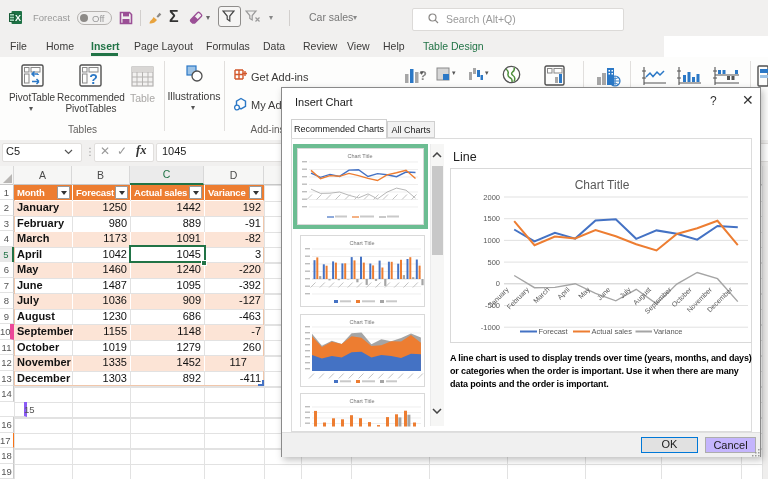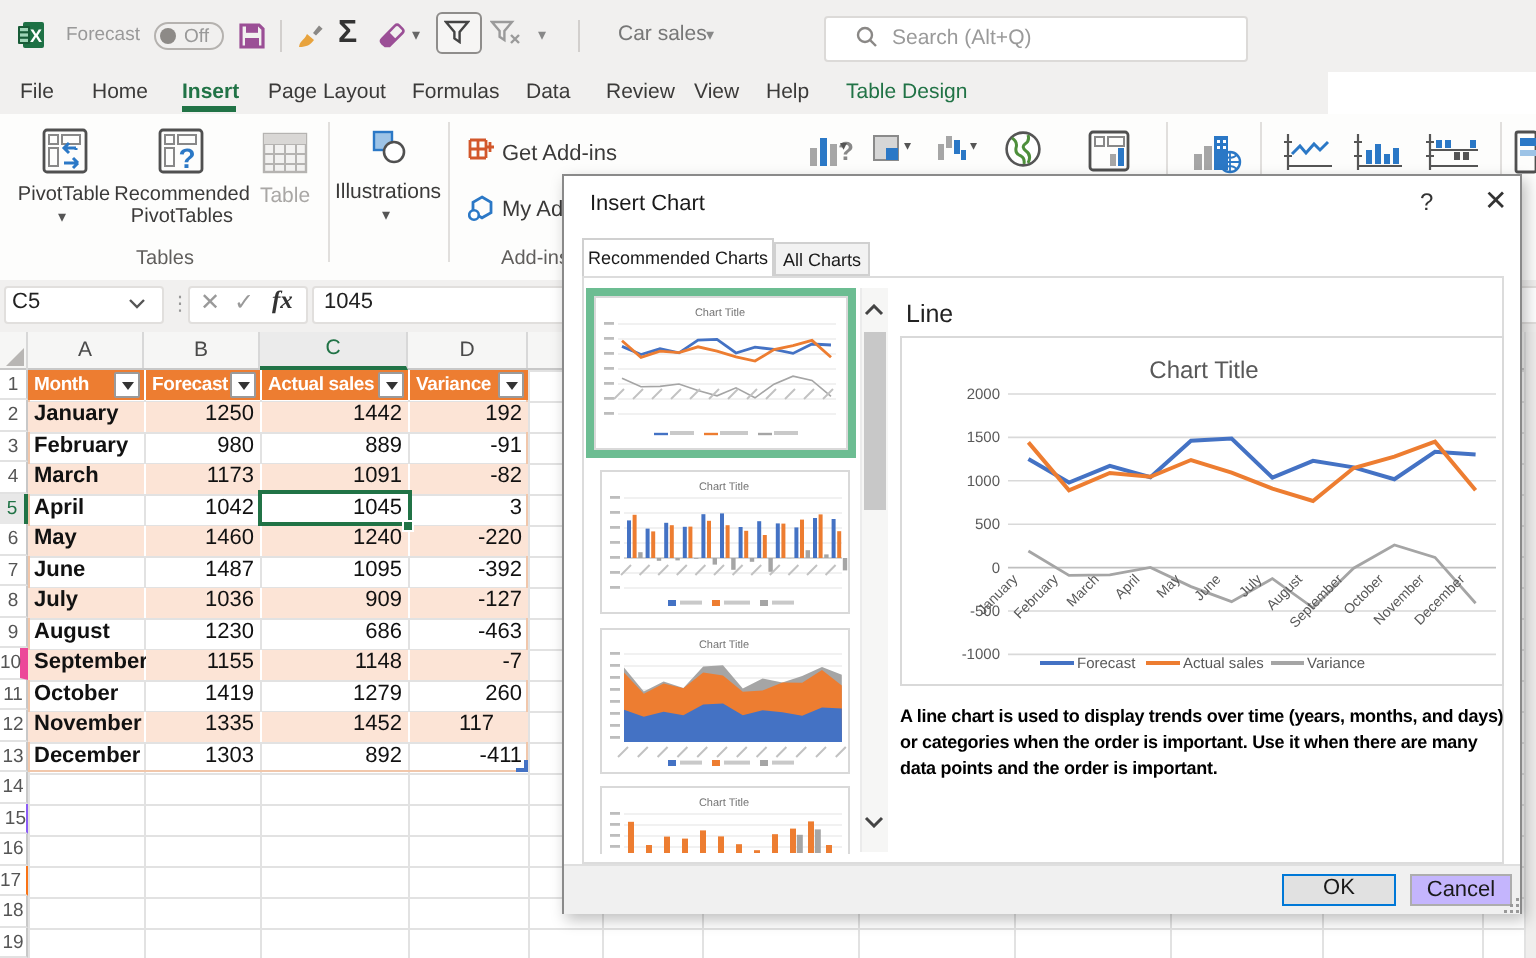--- a/index.html
+++ b/index.html
@@ -247,21 +247,21 @@
 <div class="abs" style="left:0;top:80.5px;width:14px;height:15.5px;background:#E8E8E8;border-right:2px solid #217346;box-sizing:border-box;font-size:9.5px;color:#217346;text-align:center;line-height:15.5px;">5</div>
 <div class="abs" style="left:0;top:96.0px;width:14px;height:15.5px;border-right:1px solid #C8C8C8;border-bottom:1px solid #E2E2E2;box-sizing:border-box;font-size:9.5px;color:#555;text-align:center;line-height:15px;">6</div>
 <div class="abs" style="left:0;top:111.5px;width:14px;height:15.5px;border-right:1px solid #C8C8C8;border-bottom:1px solid #E2E2E2;box-sizing:border-box;font-size:9.5px;color:#555;text-align:center;line-height:15px;">7</div>
 <div class="abs" style="left:0;top:127.0px;width:14px;height:15.5px;border-right:1px solid #C8C8C8;border-bottom:1px solid #E2E2E2;box-sizing:border-box;font-size:9.5px;color:#555;text-align:center;line-height:15px;">8</div>
 <div class="abs" style="left:0;top:142.5px;width:14px;height:15.5px;border-right:1px solid #C8C8C8;border-bottom:1px solid #E2E2E2;box-sizing:border-box;font-size:9.5px;color:#555;text-align:center;line-height:15px;">9</div>
 <div class="abs" style="left:0;top:158.0px;width:14px;height:15.5px;border-right:4px solid #ec4899;border-bottom:1px solid #E2E2E2;box-sizing:border-box;font-size:9.5px;color:#555;text-align:center;line-height:15px;">10</div>
 <div class="abs" style="left:0;top:173.5px;width:14px;height:15.5px;border-right:1px solid #C8C8C8;border-bottom:1px solid #E2E2E2;box-sizing:border-box;font-size:9.5px;color:#555;text-align:center;line-height:15px;">11</div>
 <div class="abs" style="left:0;top:189.0px;width:14px;height:15.5px;border-right:1px solid #C8C8C8;border-bottom:1px solid #E2E2E2;box-sizing:border-box;font-size:9.5px;color:#555;text-align:center;line-height:15px;">12</div>
 <div class="abs" style="left:0;top:204.5px;width:14px;height:15.5px;border-right:1px solid #C8C8C8;border-bottom:1px solid #E2E2E2;box-sizing:border-box;font-size:9.5px;color:#555;text-align:center;line-height:15px;">13</div>
 <div class="abs" style="left:0;top:220.0px;width:14px;height:15.5px;border-right:1px solid #C8C8C8;border-bottom:1px solid #E2E2E2;box-sizing:border-box;font-size:9.5px;color:#555;text-align:center;line-height:15px;">14</div>
-<div class="abs" style="left:0;top:235.5px;width:14px;height:15.5px;border-right:1px solid #8b5cf6;border-bottom:1px solid #E2E2E2;box-sizing:border-box;font-size:9.5px;color:#555;text-align:right;line-height:15px;">15</div>
+<div class="abs" style="left:0;top:235.5px;width:14px;height:15.5px;border-right:3px solid #8b5cf6;border-bottom:1px solid #E2E2E2;box-sizing:border-box;font-size:9.5px;color:#555;text-align:right;line-height:15px;padding-left:24px;">15</div>
 <div class="abs" style="left:0;top:251.0px;width:14px;height:15.5px;border-right:1px solid #C8C8C8;border-bottom:1px solid #E2E2E2;box-sizing:border-box;font-size:9.5px;color:#555;text-align:center;line-height:15px;">16</div>
 <div class="abs" style="left:0;top:266.5px;width:14px;height:15.5px;border-right:1px solid #f97316;border-bottom:1px solid #E2E2E2;box-sizing:border-box;font-size:9.5px;color:#555;text-align:left;line-height:15px;">17</div>
 <div class="abs" style="left:0;top:282.0px;width:14px;height:15.5px;border-right:1px solid #C8C8C8;border-bottom:1px solid #E2E2E2;box-sizing:border-box;font-size:9.5px;color:#555;text-align:center;line-height:15px;">18</div>
 <div class="abs" style="left:0;top:297.5px;width:14px;height:15.5px;border-right:1px solid #C8C8C8;border-bottom:1px solid #E2E2E2;box-sizing:border-box;font-size:9.5px;color:#555;text-align:center;line-height:15px;">19</div>
 <div class="abs" style="left:14px;top:18.5px;width:250px;height:201.5px;border:1px solid #F1C7AB;box-sizing:border-box;"></div>
 <div class="abs" style="left:14px;top:18.5px;width:250px;height:15.5px;background:#ED7D31;"></div>
 <div class="abs" style="left:72px;top:18.5px;width:1px;height:15.5px;background:#FFFFFF;"></div>
 <div class="abs" style="left:130px;top:18.5px;width:1px;height:15.5px;background:#FFFFFF;"></div>
 <div class="abs" style="left:204px;top:18.5px;width:1px;height:15.5px;background:#FFFFFF;"></div>
 <div class="abs" style="left:17px;top:19px;font-size:9.5px;font-weight:bold;letter-spacing:-0.2px;color:#fff;line-height:16px;">Month</div>
@@ -328,21 +328,21 @@
 <div class="cell num" style="left:210px;top:127.0px;width:51px;height:15.5px;line-height:15.5px;">-127</div>
 <div class="cell" style="left:17px;top:142.5px;width:56px;height:15.5px;line-height:15.5px;font-weight:bold;">August</div>
 <div class="cell num" style="left:80px;top:142.5px;width:47px;height:15.5px;line-height:15.5px;">1230</div>
 <div class="cell num" style="left:140px;top:142.5px;width:61px;height:15.5px;line-height:15.5px;">686</div>
 <div class="cell num" style="left:210px;top:142.5px;width:51px;height:15.5px;line-height:15.5px;">-463</div>
 <div class="cell" style="left:17px;top:158.0px;width:56px;height:15.5px;line-height:15.5px;font-weight:bold;">September</div>
 <div class="cell num" style="left:80px;top:158.0px;width:47px;height:15.5px;line-height:15.5px;">1155</div>
 <div class="cell num" style="left:140px;top:158.0px;width:61px;height:15.5px;line-height:15.5px;">1148</div>
 <div class="cell num" style="left:210px;top:158.0px;width:51px;height:15.5px;line-height:15.5px;">-7</div>
 <div class="cell" style="left:17px;top:173.5px;width:56px;height:15.5px;line-height:15.5px;font-weight:bold;">October</div>
-<div class="cell num" style="left:80px;top:173.5px;width:47px;height:15.5px;line-height:15.5px;">1419</div>
+<div class="cell num" style="left:80px;top:173.5px;width:47px;height:15.5px;line-height:15.5px;">1019</div>
 <div class="cell num" style="left:140px;top:173.5px;width:61px;height:15.5px;line-height:15.5px;">1279</div>
 <div class="cell num" style="left:210px;top:173.5px;width:51px;height:15.5px;line-height:15.5px;">260</div>
 <div class="cell" style="left:17px;top:189.0px;width:56px;height:15.5px;line-height:15.5px;font-weight:bold;">November</div>
 <div class="cell num" style="left:80px;top:189.0px;width:47px;height:15.5px;line-height:15.5px;">1335</div>
 <div class="cell num" style="left:140px;top:189.0px;width:61px;height:15.5px;line-height:15.5px;">1452</div>
 <div class="cell num" style="left:196px;top:189.0px;width:51px;height:15.5px;line-height:15.5px;">117</div>
 <div class="cell" style="left:17px;top:204.5px;width:56px;height:15.5px;line-height:15.5px;font-weight:bold;">December</div>
 <div class="cell num" style="left:80px;top:204.5px;width:47px;height:15.5px;line-height:15.5px;">1303</div>
 <div class="cell num" style="left:140px;top:204.5px;width:61px;height:15.5px;line-height:15.5px;">892</div>
 <div class="cell num" style="left:210px;top:204.5px;width:51px;height:15.5px;line-height:15.5px;">-411</div>

